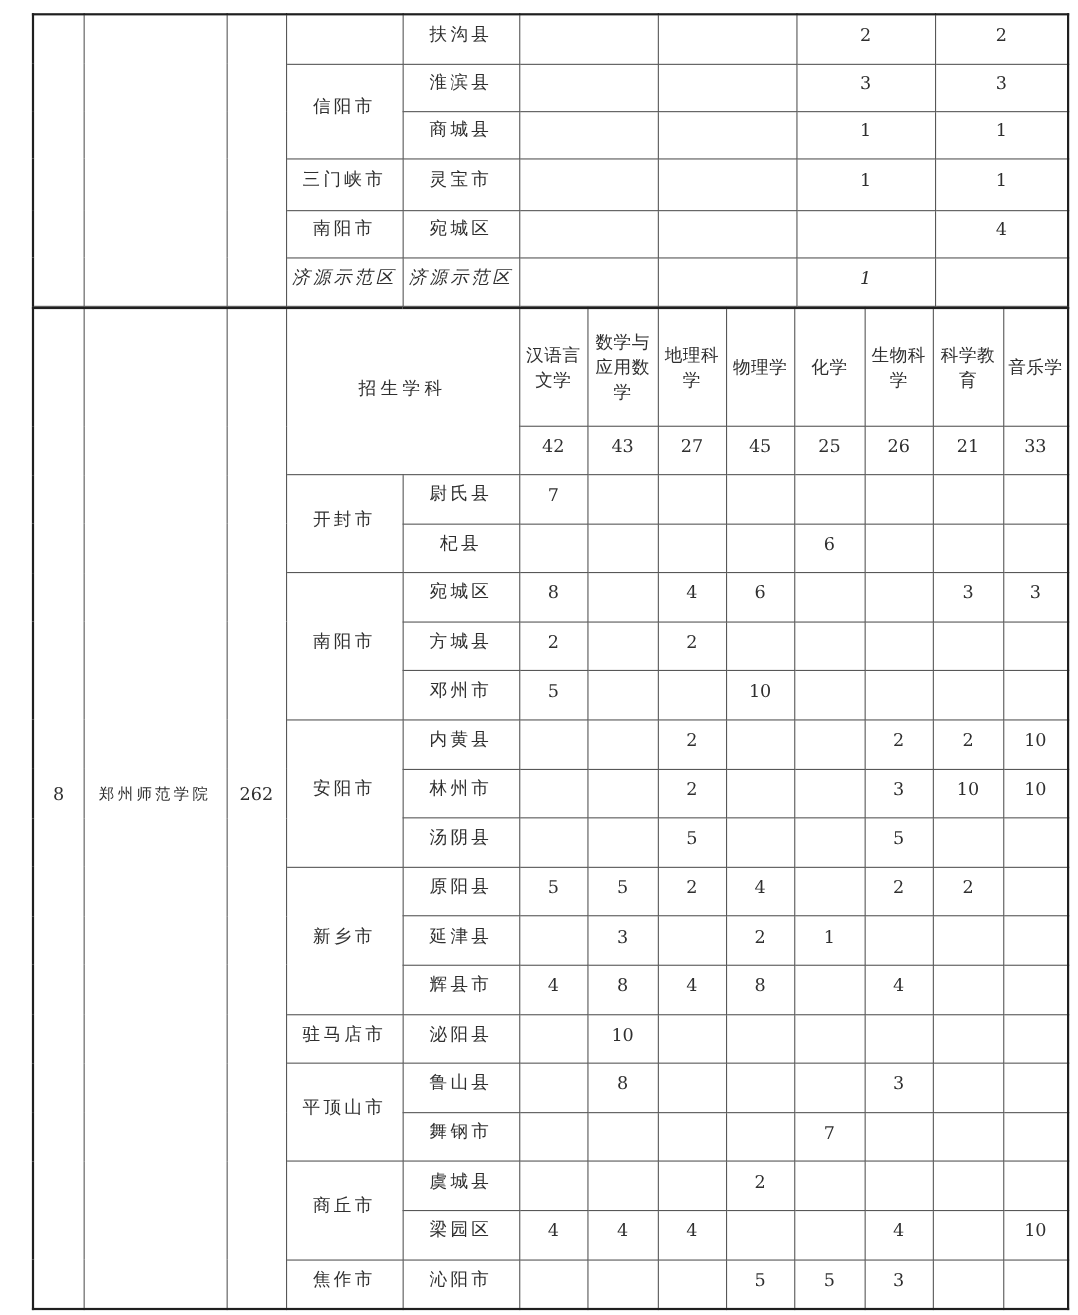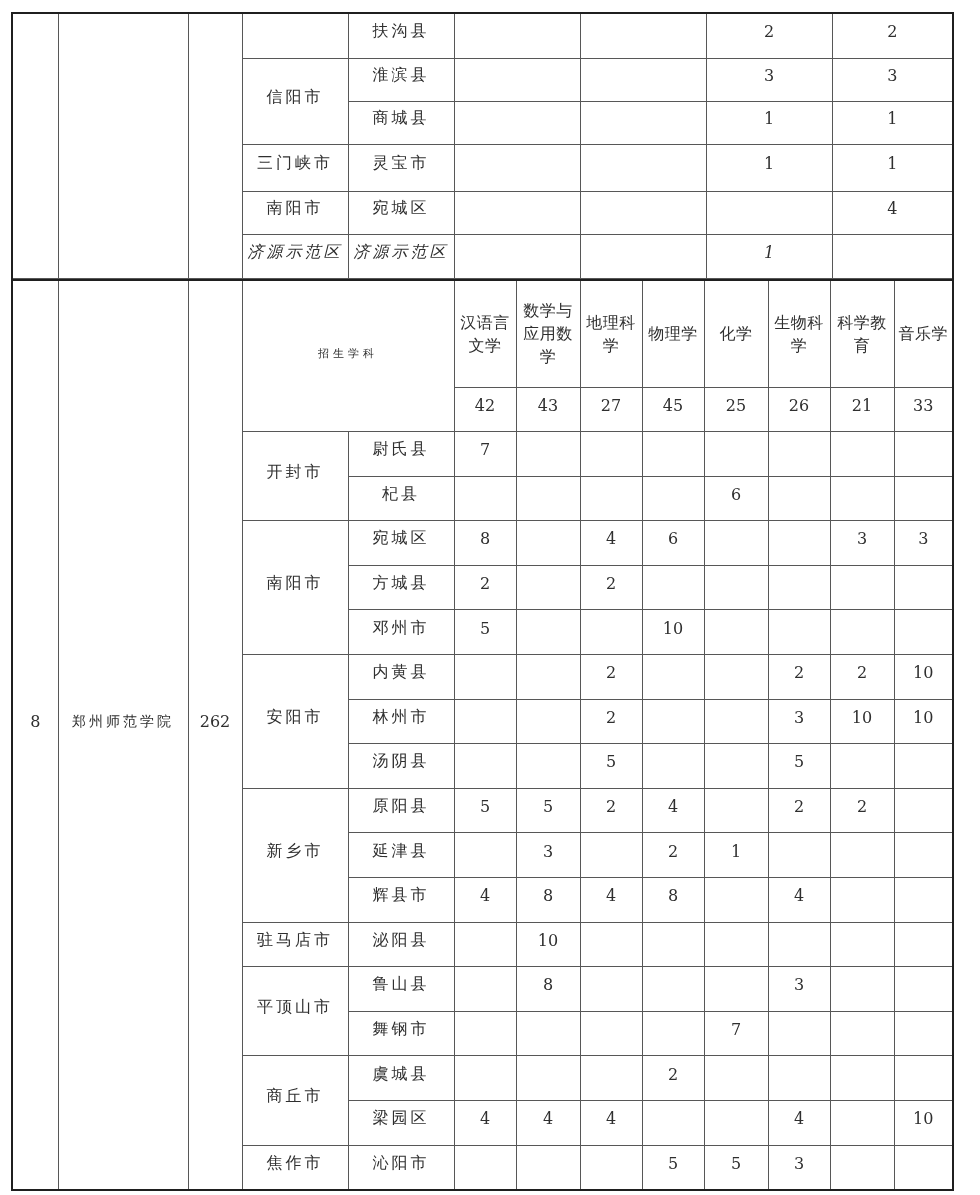--- a/index.html
+++ b/index.html
@@ -7,39 +7,39 @@
     --border:#575757;
     --border-heavy:#1f1f1f;
     --bg:#ffffff;
   }
   html,body{margin:0;padding:0;}
   body{
     width:980px;height:1195px;background:var(--bg);
     font-family:"DejaVu Serif", serif;
     position:relative;overflow:hidden;
   }
-  .sheet{position:absolute;left:11px;top:12px;width:763px;}
+  .sheet{position:absolute;left:29px;top:12px;width:763px;}
   table{border-collapse:collapse;table-layout:fixed;width:941px;}
   td,th{
     border:1px solid var(--border);
     text-align:center;vertical-align:middle;
     color:var(--text);font-size:16px;font-weight:normal;
     padding:0 1px 8px 1px;overflow:hidden;word-break:break-all;
   }
   table.tbl-top{border:2px solid var(--border-heavy);border-bottom:none;}
   table.tbl-main{border:2px solid var(--border-heavy);}
   td.name-cell{letter-spacing:3px;}
   td.num-cell{font-family:"DejaVu Serif", serif;}
   th.subject-cell{
     font-family:"DejaVu Sans", sans-serif;
     line-height:1.45;padding:2px 1px;letter-spacing:0.5px;
   }
   td.header-label-cell{
     font-family:"DejaVu Sans", sans-serif;
-    letter-spacing:4px;padding-bottom:4px;font-size:11px;
+    letter-spacing:4px;padding-bottom:4px;font-size:16px;
   }
   td.seq-cell, td.school-cell, td.grand-total-cell{padding-bottom:26px;}
   td.school-cell{letter-spacing:3px;font-size:14px;}
 </style>
 </head>
 <body>
 
 <div class="sheet">
   <table class="tbl-top">
     <colgroup>

